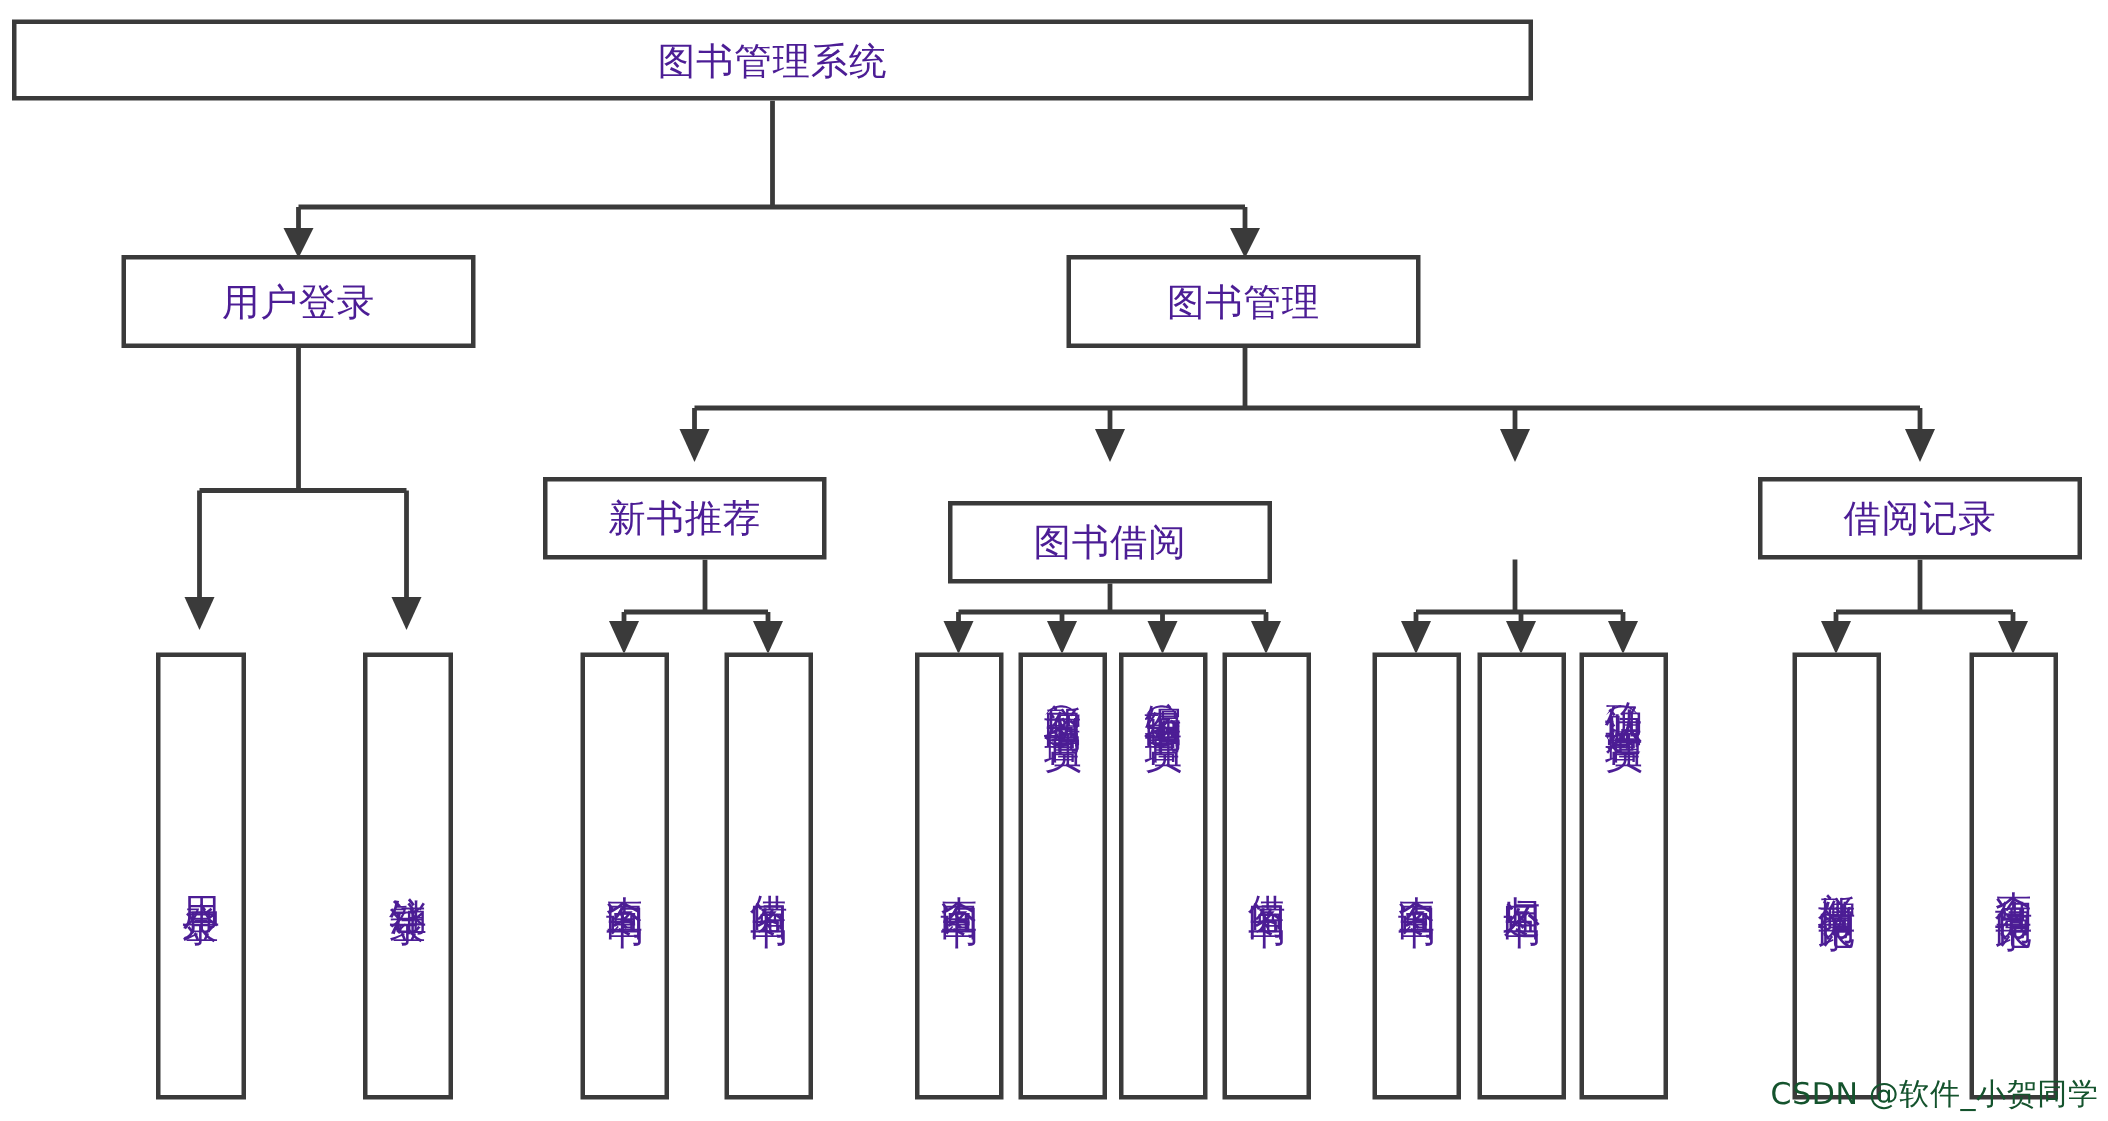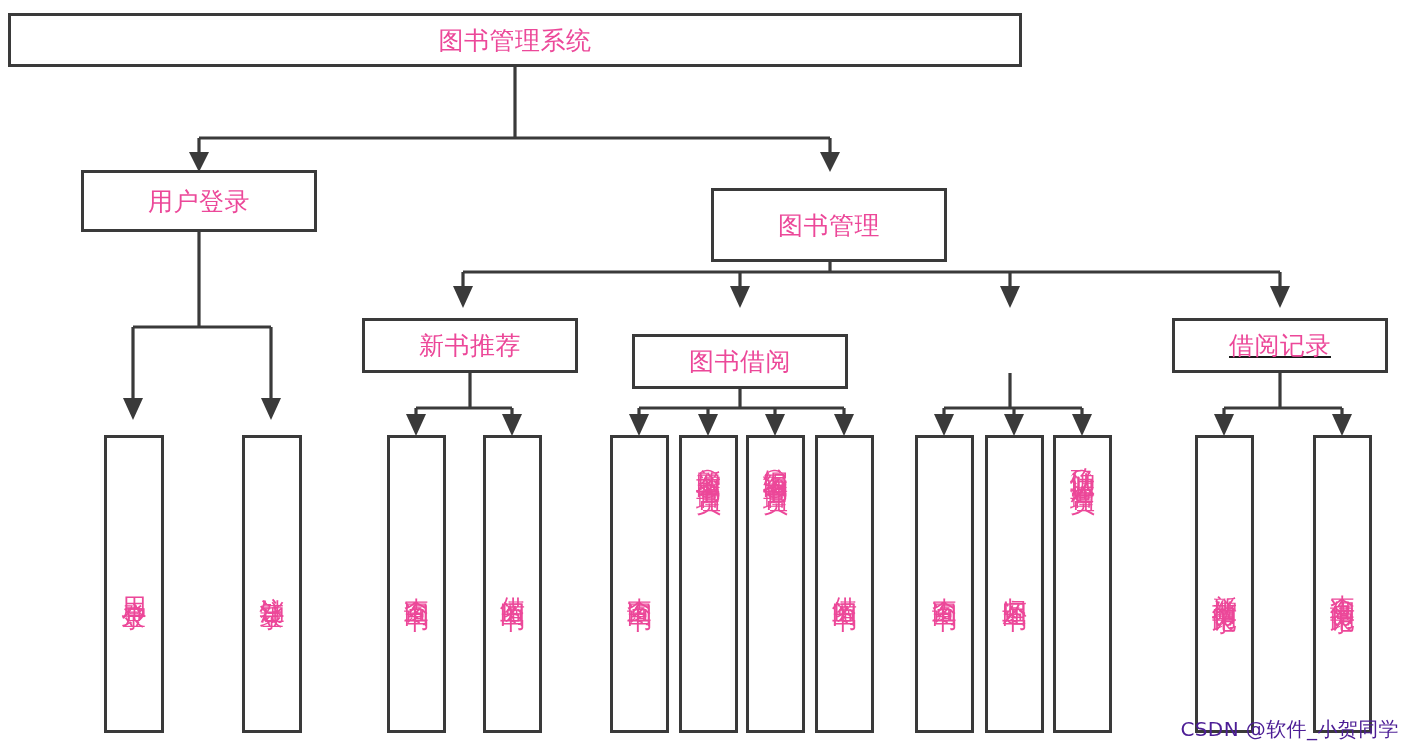--- a/index.html
+++ b/index.html
@@ -38,21 +38,21 @@
     border:3px solid #3a3a3a;
     display:flex;
     align-items:center;
     justify-content:center;
     z-index:2;
   }
   .node .lbl{
     display:block;
     line-height:1.16;
     letter-spacing:.02em;
-    color:#ec4899;
+    color:#4c1d95;
     white-space:nowrap;
   }
   
   .node.horiz .lbl{ font-size:25px; }
   #n-root .lbl{ font-size:25px; }
 
   
   .node.vert{
     align-items:flex-start;
     padding-top:10px;
@@ -67,21 +67,21 @@
     white-space:nowrap;
   }
   .node.vert.mid{ align-items:center; padding-top:0; }
 
   
   #watermark{
     position:absolute;
     right:6px;
     bottom:4px;
     font-size:20px;
-    color:#4c1d95;
+    color:#14532d;
     letter-spacing:.02em;
     z-index:5;
     white-space:nowrap;
     font-family:"DejaVu Sans","Liberation Sans",sans-serif;
   }
 </style>
 </head>
 <body>
 
 <div id="canvas">
@@ -152,34 +152,34 @@
   </svg>
 
   <div class="node horiz" id="n-root" style="left:8px;  top:13px;  width:1014px; height:54px;">
     <span class="lbl">图书管理系统</span>
   </div>
 
   <div class="node horiz" style="left:81px; top:170px; width:236px; height:62px;">
     <span class="lbl">用户登录</span>
   </div>
 
-  <div class="node horiz" style="left:711px; top:188px; width:236px; height:74px;">
+  <div class="node horiz" style="left:711px; top:170px; width:236px; height:62px;">
     <span class="lbl">图书管理</span>
   </div>
 
-  <div class="node horiz" style="left:362px; top:318px; width:216px; height:55px;">
+  <div class="node horiz" style="left:362px; top:318px; width:189px; height:55px;">
     <span class="lbl">新书推荐</span>
   </div>
 
   <div class="node horiz" style="left:632px; top:334px; width:216px; height:55px;">
     <span class="lbl">图书借阅</span>
   </div>
 
 
-  <div class="node horiz" style="left:1172px; top:318px; width:216px; height:55px;text-decoration:underline;">
+  <div class="node horiz" style="left:1172px; top:318px; width:216px; height:55px;">
     <span class="lbl">借阅记录</span>
   </div>
 
   <div class="node vert mid" style="left:104px; top:435px; width:60px; height:298px;">
     <span class="lbl">用户登录</span>
   </div>
 
   <div class="node vert mid" style="left:242px; top:435px; width:60px; height:298px;">
     <span class="lbl">注销登录</span>
   </div>

